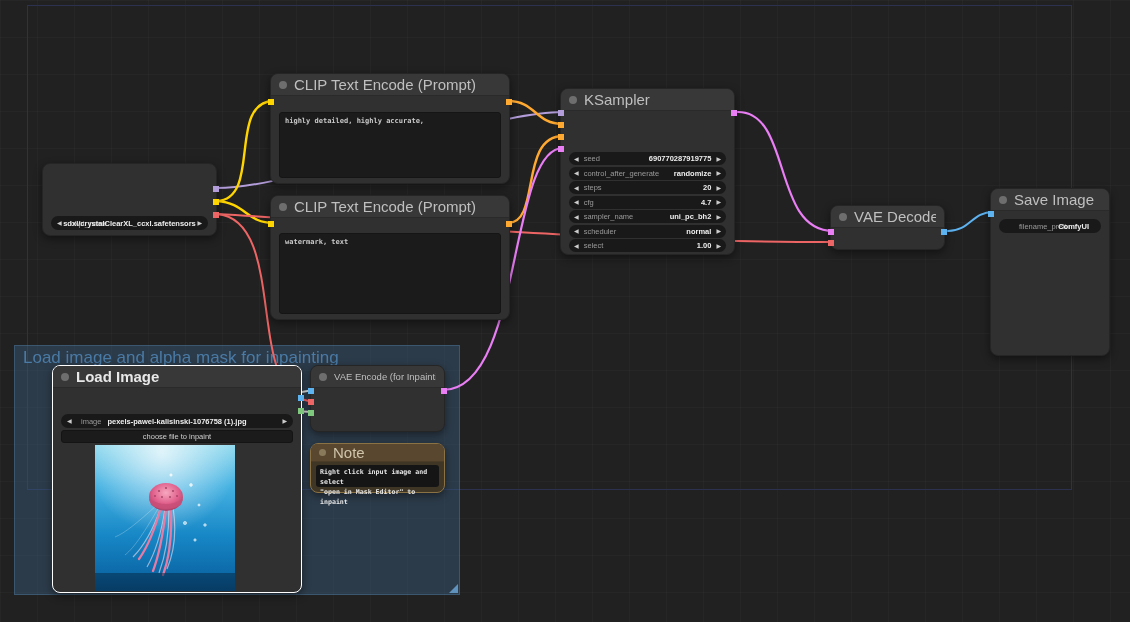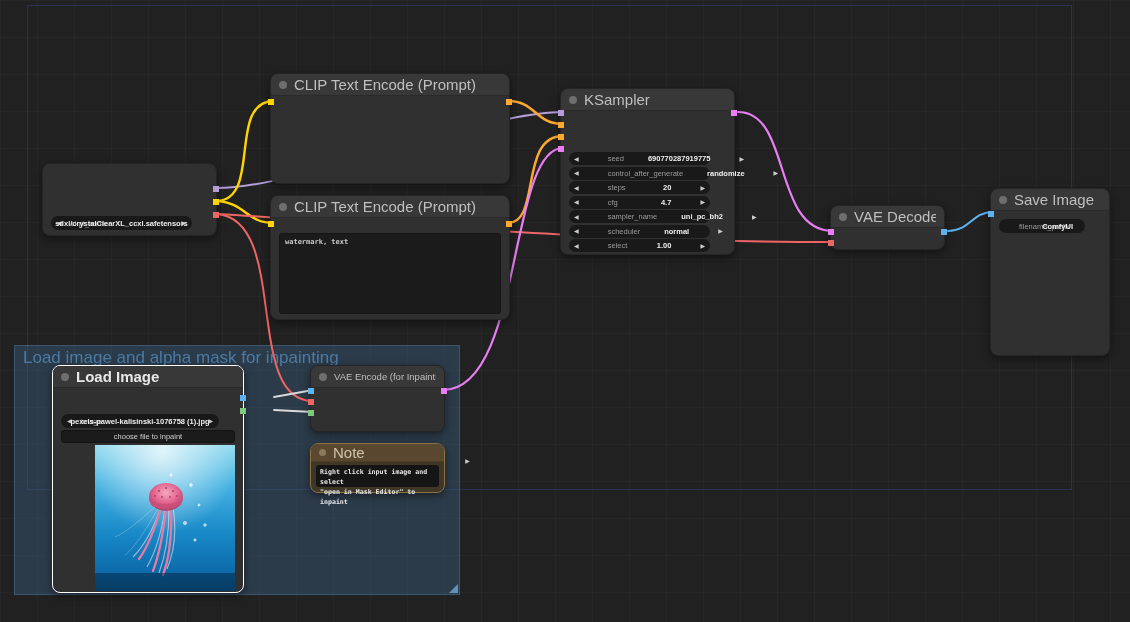--- a/index.html
+++ b/index.html
@@ -32,23 +32,23 @@
   }
   .node .hdr .ttl{font-size:15px;color:#bfbfbf;white-space:nowrap;overflow:hidden;}
   .node .hdr .ttl.bold{font-weight:bold;color:#e8e8e8;}
   .slot{position:absolute;width:6px;height:6px;z-index:12;}
   .slot.in{left:-3px;} .slot.out{right:-3px;}
   .c-model{background:#b39ddb;} .c-clip{background:#ffd500;} .c-vae{background:#ee6565;}
   .c-cond{background:#ffa931;} .c-latent{background:#ea7ef5;} .c-img{background:#5db2f0;}
   .c-mask{background:#7ec97e;}
   
   .pill{
-    position:absolute;left:8px;right:24px;height:14px;background:#191919;border-radius:8px;
+    position:absolute;left:8px;right:8px;height:14px;background:#191919;border-radius:8px;
     display:flex;align-items:center;padding:0 5px;box-sizing:border-box;
-    font-size:7.5px;color:#cfcfcf;gap:24px;
+    font-size:7.5px;color:#cfcfcf;
   }
   .pill .arr{font-size:6px;color:#cccccc;flex:0 0 auto;line-height:1;}
   .pill .wl{color:#9a9a9a;margin-left:5px;white-space:nowrap;}
   .pill .wv{color:#efefef;font-weight:bold;margin-left:auto;margin-right:5px;white-space:nowrap;}
   .pill.overlap{display:block;}
   .pill.overlap .arr.l{position:absolute;left:6px;top:4px;}
   .pill.overlap .arr.r{position:absolute;right:6px;top:4px;}
   .pill.overlap .wl{position:absolute;left:15px;top:3px;}
   .pill.overlap .wv{position:absolute;left:0;right:0;top:3px;text-align:center;margin:0;}
   .textbox{
@@ -121,20 +121,21 @@
   </div>
 </div>
 
 <div class="node" style="left:270px;top:73px;width:240px;height:111px;">
   <div class="hdr">
     <span class="dot"></span>
     <span class="ttl">CLIP Text Encode (Prompt)</span>
   </div>
   <span class="slot in c-clip" style="top:25px;"></span>
   <span class="slot out c-cond" style="top:25px;"></span>
+  <div class="textbox" style="top:38px;bottom:5px;">highly detailed, highly accurate,</div>
 </div>
 
 <div class="node" style="left:270px;top:195px;width:240px;height:125px;">
   <div class="hdr">
     <span class="dot"></span>
     <span class="ttl">CLIP Text Encode (Prompt)</span>
   </div>
   <span class="slot in c-clip" style="top:25px;"></span>
   <span class="slot out c-cond" style="top:25px;"></span>
   <div class="textbox" style="top:37px;bottom:5px;">watermark, text</div>
@@ -210,21 +211,21 @@
     <span class="dot"></span>
     <span class="ttl">Save Image</span>
   </div>
   <span class="slot in c-img" style="top:22px;"></span>
   <div class="pill overlap" style="top:30px;">
     <span class="wl" style="top:3px;">filename_prefix</span>
     <span class="wv" style="left:auto;right:12px;text-align:right;">ComfyUI</span>
   </div>
 </div>
 
-<div class="node selected" style="left:52px;top:365px;width:192px;height:228px;">
+<div class="node selected" style="left:52px;top:365px;width:250px;height:228px;">
   <div class="hdr">
     <span class="dot"></span>
     <span class="ttl bold">Load Image</span>
   </div>
   <span class="slot out c-img" style="top:29px;"></span>
   <span class="slot out c-mask" style="top:42px;"></span>
   <div class="pill overlap" style="top:48px;">
     <span class="arr l">◀</span>
     <span class="wl">image</span>
     <span class="wv">pexels-pawel-kalisinski-1076758 (1).jpg</span>

